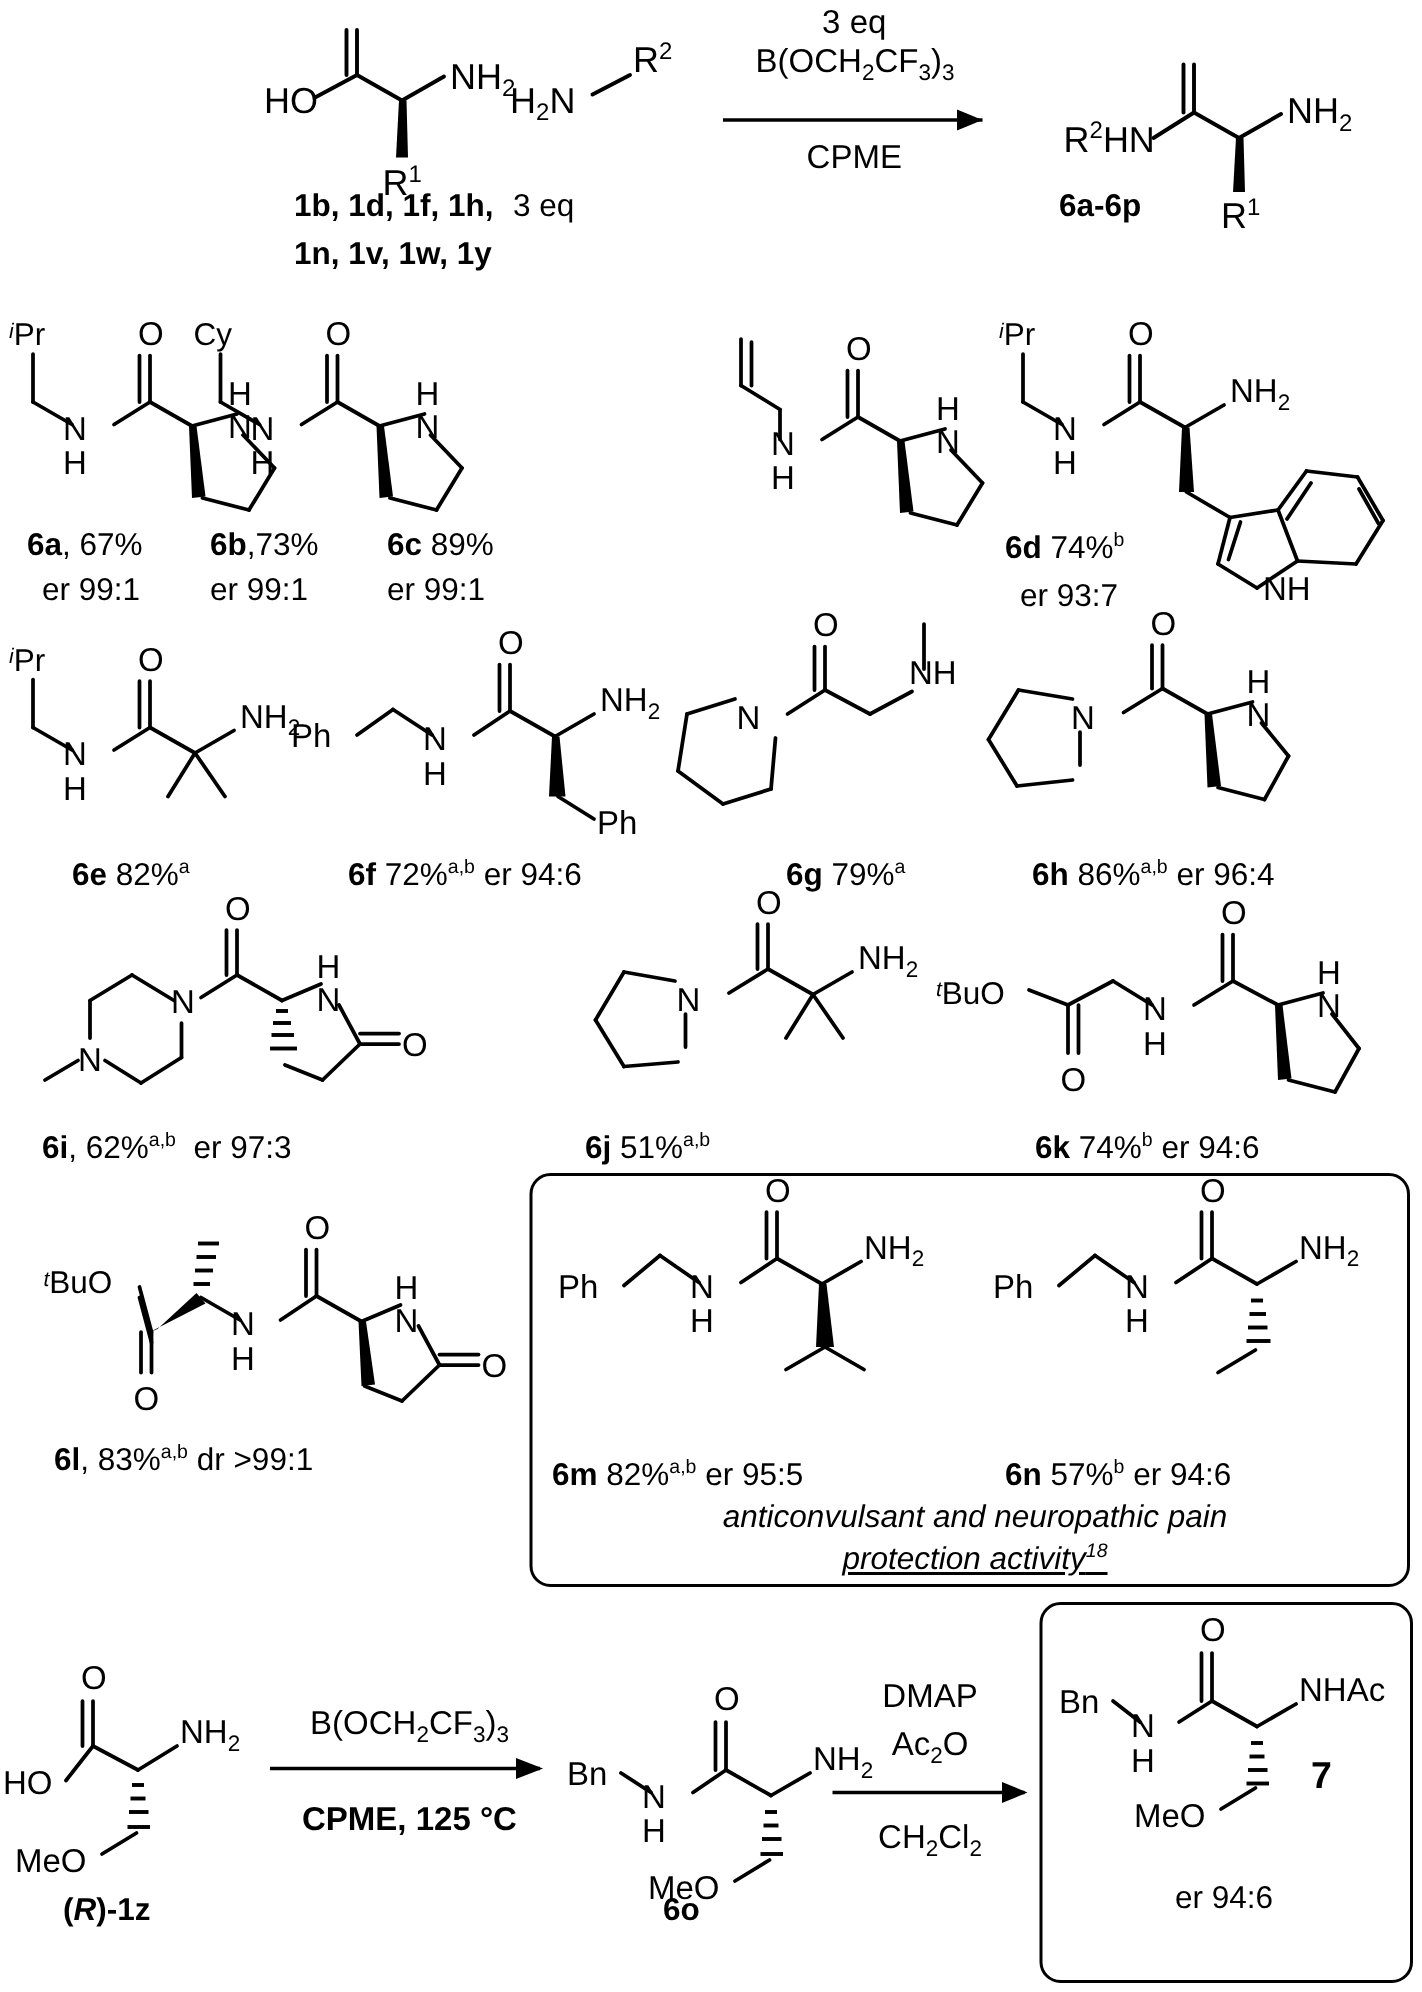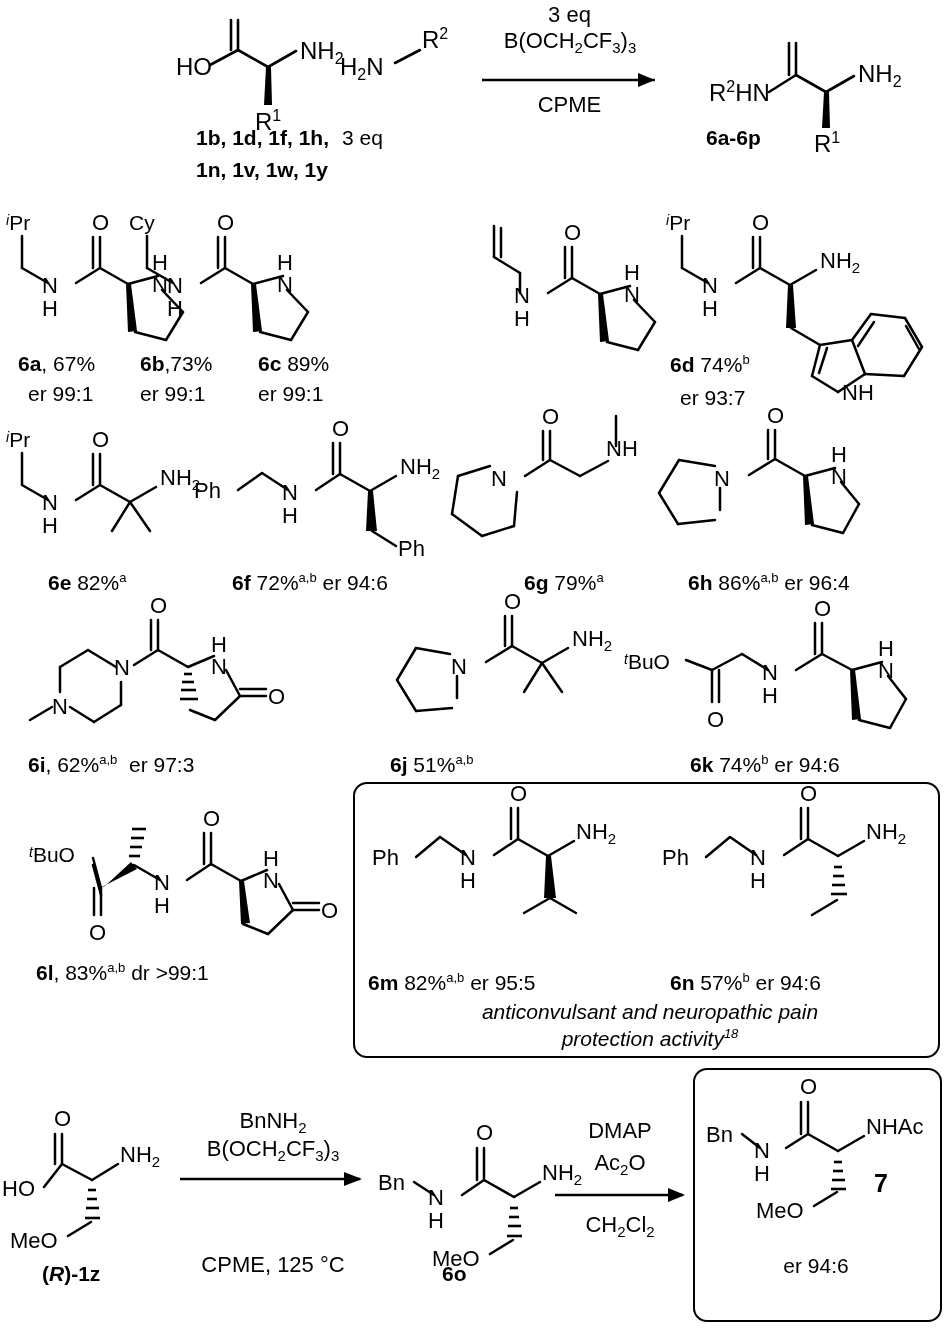--- a/index.html
+++ b/index.html
@@ -498,21 +498,21 @@
       <text x="90" y="93" font-size="22">H</text>
       <text x="140" y="6" font-size="22">O</text>
       <text x="206" y="44" font-size="22">NH<tspan font-size="15" dy="5">2</tspan></text>
     </svg>
   </div>
   <div class="abs lbl" style="left:670px;top:970px;">
     <b>6n</b><span> 57%</span><span class="sup">b</span><span> </span><span>er 94:6</span>
   </div>
 
   <div class="abs lbl ital" style="left:400px;top:1000px;width:500px;text-align:center;">anticonvulsant and neuropathic pain</div>
-  <div class="abs lbl ital" style="left:400px;top:1026px;width:500px;text-align:center;">
+  <div class="abs lbl ital" style="left:400px;top:1026px;width:500px;text-align:center;text-decoration:underline;">
     <span>protection activity</span><span class="sup">18</span>
   </div>
 
   <div class="abs" style="left:0;top:1100px;">
     <svg width="230" height="180" viewBox="0 0 230 180">
       <g stroke="#000" stroke-width="2.5" fill="none" stroke-linecap="round" stroke-linejoin="round">
         <line x1="44" y1="87" x2="62" y2="64"></line>
         <line x1="62" y1="64" x2="62" y2="34"></line>
         <line x1="55" y1="64" x2="55" y2="34"></line>
         <line x1="62" y1="64" x2="92" y2="80"></line>
@@ -534,27 +534,24 @@
   <div class="abs lbl" style="left:6px;top:1262px;font-weight:bold;margin-left:36px;">
     <span>(</span><span class="ital">R</span><span>)-1z</span>
   </div>
 
   <div class="abs" style="left:180px;top:1168px;">
     <svg width="190" height="22" viewBox="0 0 190 22">
       <line x1="0" y1="11" x2="180" y2="11" stroke="#000" stroke-width="2.4"></line>
       <polygon points="182,11 164,4 164,18" fill="#000"></polygon>
     </svg>
   </div>
-  <div class="abs cond" style="left:178px;top:1108px;width:190px;">
-    <span>BnNH</span><span style="font-size:15px;vertical-align:sub;">2</span>
-  </div>
   <div class="abs cond" style="left:168px;top:1136px;width:210px;">
     <span>B(OCH</span><span style="font-size:15px;vertical-align:sub;">2</span><span>CF</span><span style="font-size:15px;vertical-align:sub;">3</span><span>)</span><span style="font-size:15px;vertical-align:sub;">3</span>
   </div>
-  <div class="abs cond" style="left:168px;top:1252px;width:210px;">CPME, 125 °C</div>
+  <div class="abs cond" style="left:168px;top:1200px;width:210px;font-weight:bold;">CPME, 125 °C</div>
 
   <div class="abs" style="left:370px;top:1100px;">
     <svg width="240" height="180" viewBox="0 0 240 180">
       <g stroke="#000" stroke-width="2.5" fill="none" stroke-linecap="round" stroke-linejoin="round">
         <line x1="44" y1="82" x2="64" y2="95"></line>
         <line x1="92" y1="95" x2="114" y2="80"></line>
         <line x1="114" y1="80" x2="114" y2="48"></line>
         <line x1="107" y1="80" x2="107" y2="48"></line>
         <line x1="114" y1="80" x2="144" y2="97"></line>
         <line x1="144" y1="97" x2="170" y2="82"></line>

